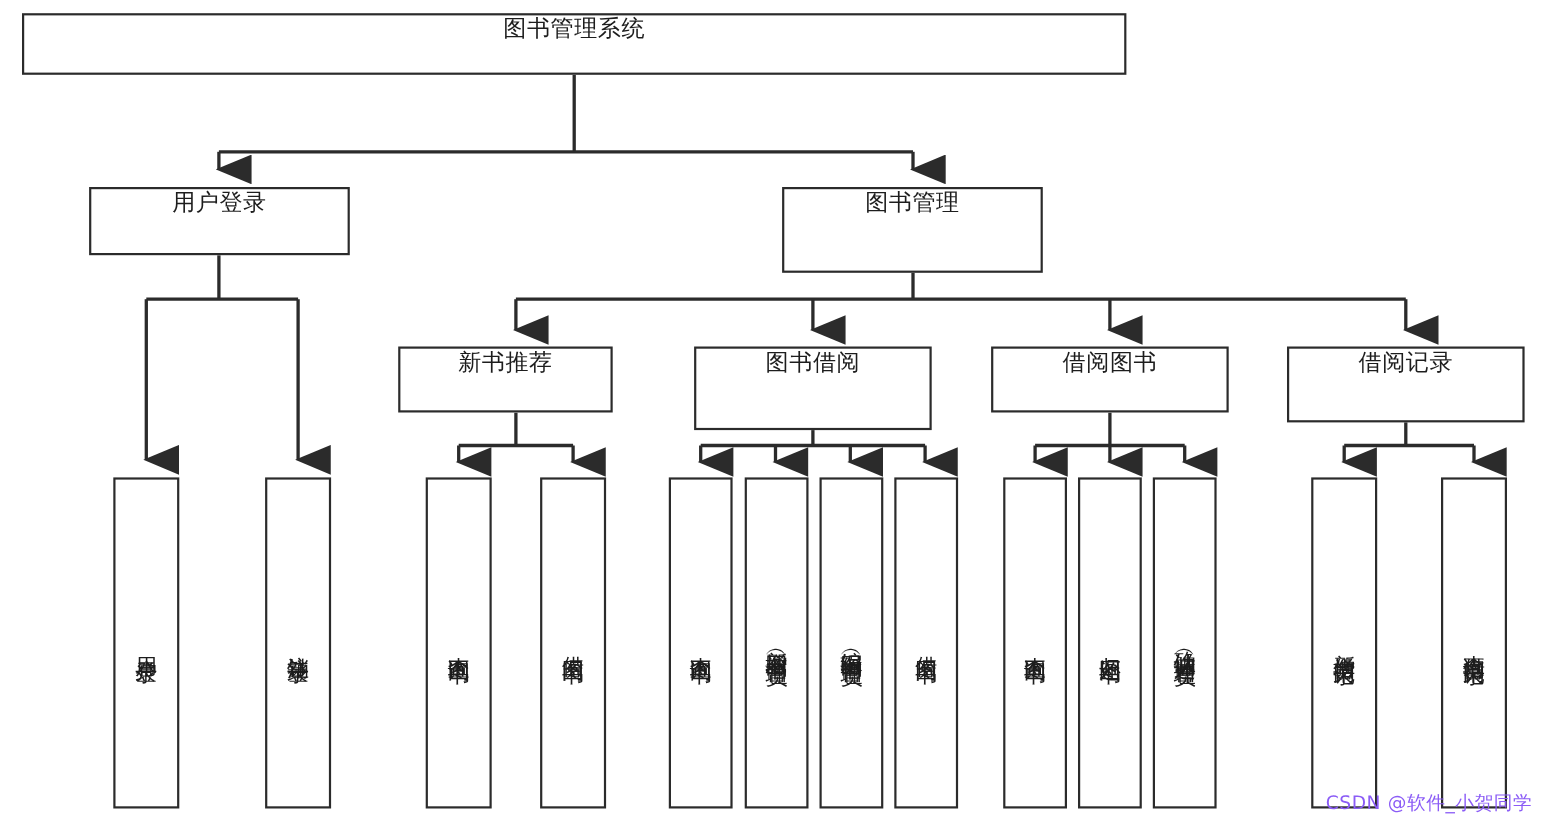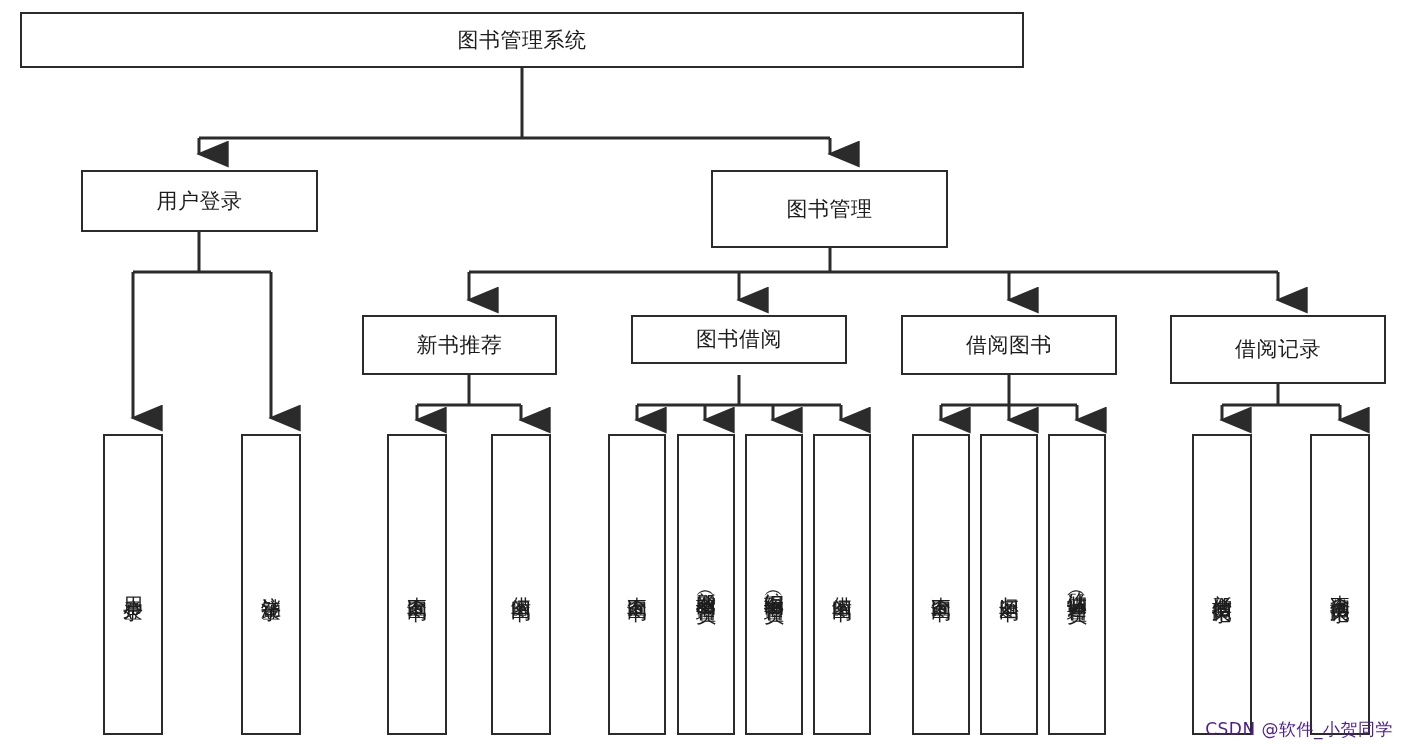--- a/index.html
+++ b/index.html
@@ -26,21 +26,21 @@
     width: 1405px;
     height: 747px;
     pointer-events: none;
   }
   .node {
     position: absolute;
     box-sizing: border-box;
     background: #ffffff;
     border: 2.5px solid #2b2b2b;
     display: flex;
-    align-items: center;
+    align-items: flex-start;
     justify-content: center;
     z-index: 2;
   }
   .node .label {
     font-size: 21px;
     line-height: 1.15;
     letter-spacing: 0.5px;
     color: #1d1d1d;
     white-space: nowrap;
     text-align: center;
@@ -56,21 +56,21 @@
     line-height: 1.35;
     letter-spacing: 2px;
     white-space: nowrap;
     max-height: 100%;
   }
   #watermark {
     position: absolute;
     right: 12px;
     bottom: 6px;
     font-size: 17px;
-    color: #4c1d95;
+    color: #8b5cf6;
     letter-spacing: 0.5px;
     z-index: 5;
     white-space: nowrap;
     font-family: "DejaVu Sans", "Liberation Sans", sans-serif;
   }
 </style>
 </head>
 <body>
 
 <div id="canvas">
@@ -133,21 +133,21 @@
   <div class="node" style="left:81px; top:170px; width:237px; height:62px;">
     <span class="label">用户登录</span>
   </div>
   <div class="node" style="left:711px; top:170px; width:237px; height:78px;">
     <span class="label">图书管理</span>
   </div>
 
   <div class="node" style="left:362px; top:315px; width:195px; height:60px;">
     <span class="label">新书推荐</span>
   </div>
-  <div class="node" style="left:631px; top:315px; width:216px; height:49px;">
+  <div class="node" style="left:631px; top:315px; width:216px; height:76px;">
     <span class="label">图书借阅</span>
   </div>
   <div class="node" style="left:901px; top:315px; width:216px; height:60px;">
     <span class="label">借阅图书</span>
   </div>
   <div class="node" style="left:1170px; top:315px; width:216px; height:69px;">
     <span class="label">借阅记录</span>
   </div>
 
   <div class="node vertical" style="left:103px; top:434px; width:60px; height:301px;">

